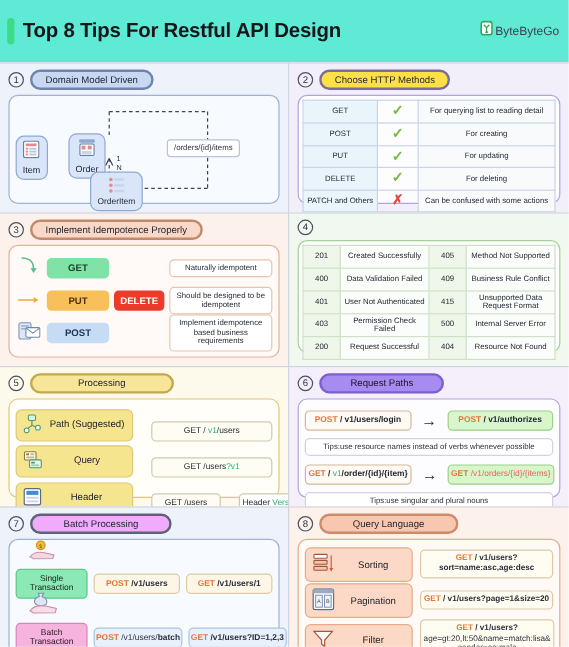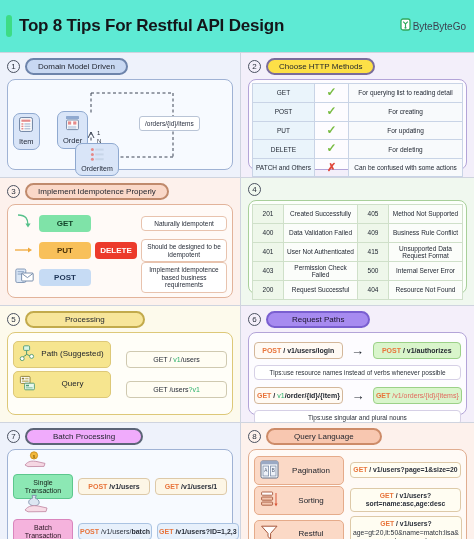--- a/index.html
+++ b/index.html
@@ -426,20 +426,37 @@
                 <rect x="7" y="9.8" width="3" height="1.5" fill="#4f9a73"></rect>
                 <rect x="7" y="12" width="6.6" height="1.5" fill="#9dd3b6"></rect>
               </svg>
             </span>
             <span class="txt">Query</span>
           </div>
           <div class="wbox">
             <span>GET /users</span><span class="grn">?v1</span>
           </div>
         </div>
+        <div class="row5">
+          <div class="ybox">
+            <span>
+              <svg width="16" height="16" viewBox="0 0 16 16">
+                <rect x="1.2" y="1.2" width="13.6" height="13.6" rx="1.6" fill="#fff" stroke="#5c6a80" stroke-width="1"></rect>
+                <rect x="3" y="3" width="10" height="3.4" fill="#3f8fd8"></rect>
+                <rect x="3" y="8" width="10" height="1.6" fill="#cdd6e2"></rect>
+                <rect x="3" y="11" width="10" height="1.6" fill="#cdd6e2"></rect>
+              </svg>
+            </span>
+            <span class="txt">Header</span>
+          </div>
+          <div class="wbox" style="flex:0 0 58px">GET /users</div>
+          <div class="wbox white">
+            <span>Header </span><span class="grn">Version:v1</span>
+          </div>
+        </div>
       </div>
     </div>
 
     <div class="panel p6 rightcol">
       <div class="phead">
         <div class="num">6</div>
         <div class="pill pill-6" style="padding:2px 24px">Request Paths</div>
       </div>
       <div class="card b-purple">
         <div class="row6">
@@ -516,65 +533,65 @@
         </div>
       </div>
     </div>
 
     <div class="panel p8 rightcol">
       <div class="phead">
         <div class="num">8</div>
         <div class="pill pill-8" style="padding:2px 26px">Query Language</div>
       </div>
       <div class="card b-oj">
+        <div class="row8">
+          <div class="qtag">
+            <span>
+              <svg width="19" height="19" viewBox="0 0 19 19">
+                <rect x="1.6" y="2" width="11" height="3.2" rx="0.7" fill="#fff" stroke="#a5563a" stroke-width="0.9"></rect>
+                <rect x="1.6" y="7" width="11" height="3.2" rx="0.7" fill="#f2c5ae" stroke="#a5563a" stroke-width="0.9"></rect>
+                <rect x="1.6" y="12" width="11" height="3.2" rx="0.7" fill="#f2c5ae" stroke="#a5563a" stroke-width="0.9"></rect>
+                <path d="M16,3 L16,15" stroke="#d9593a" stroke-width="1" fill="none"></path>
+                <path d="M16,16.4 L14.4,13.4 L17.6,13.4 Z" fill="#d9593a"></path>
+              </svg>
+            </span>
+            <span class="txt">Sorting</span>
+          </div>
+          <div class="qbox">
+            <span class="mOrange">GET</span>
+            <span class="mono">/ v1/users?sort=name:asc,age:desc</span>
+          </div>
+        </div>
         <div class="row8">
           <div class="qtag">
             <span>
               <svg width="19" height="19" viewBox="0 0 19 19">
                 <rect x="1" y="1" width="17" height="17" rx="1.6" fill="#fff" stroke="#5b6a84" stroke-width="1"></rect>
                 <rect x="1" y="1" width="17" height="3.4" fill="#9aa9c4"></rect>
                 <rect x="3" y="6" width="5.6" height="10" fill="#eef2f9" stroke="#7b8da8" stroke-width="0.8"></rect>
                 <rect x="10.4" y="6" width="5.6" height="10" fill="#eef2f9" stroke="#7b8da8" stroke-width="0.8"></rect>
                 <text x="5.8" y="12.4" font-size="4.6" text-anchor="middle" fill="#4a5870" font-family="Liberation Sans, sans-serif">A</text>
                 <text x="13.2" y="12.4" font-size="4.6" text-anchor="middle" fill="#4a5870" font-family="Liberation Sans, sans-serif">B</text>
               </svg>
             </span>
             <span class="txt">Pagination</span>
           </div>
           <div class="qbox">
             <span class="mOrange">GET</span>
             <span class="mono">/ v1/users?page=1&amp;size=20</span>
           </div>
         </div>
-        <div class="row8">
-          <div class="qtag">
-            <span>
-              <svg width="19" height="19" viewBox="0 0 19 19">
-                <rect x="1.6" y="2" width="11" height="3.2" rx="0.7" fill="#fff" stroke="#a5563a" stroke-width="0.9"></rect>
-                <rect x="1.6" y="7" width="11" height="3.2" rx="0.7" fill="#f2c5ae" stroke="#a5563a" stroke-width="0.9"></rect>
-                <rect x="1.6" y="12" width="11" height="3.2" rx="0.7" fill="#f2c5ae" stroke="#a5563a" stroke-width="0.9"></rect>
-                <path d="M16,3 L16,15" stroke="#d9593a" stroke-width="1" fill="none"></path>
-                <path d="M16,16.4 L14.4,13.4 L17.6,13.4 Z" fill="#d9593a"></path>
-              </svg>
-            </span>
-            <span class="txt">Sorting</span>
-          </div>
-          <div class="qbox">
-            <span class="mOrange">GET</span>
-            <span class="mono">/ v1/users?sort=name:asc,age:desc</span>
-          </div>
-        </div>
         <div class="row8" style="height:36px">
           <div class="qtag">
             <span>
               <svg width="19" height="17" viewBox="0 0 19 17">
                 <path d="M1.6,2.2 L17,2.2 L10.6,9.4 L10.6,15 L8,12.6 L8,9.4 Z" fill="#fff" stroke="#a5563a" stroke-width="1"></path>
               </svg>
             </span>
-            <span class="txt">Restful</span>
+            <span class="txt">Filter</span>
           </div>
           <div class="qbox">
             <div>
               <span class="mOrange">GET</span>
               <span class="mono">/ v1/users?</span>
             </div>
             <div>age=gt:20,lt:50&amp;name=match:lisa&amp;</div>
             <div>gender=eq:male</div>
           </div>
         </div>

